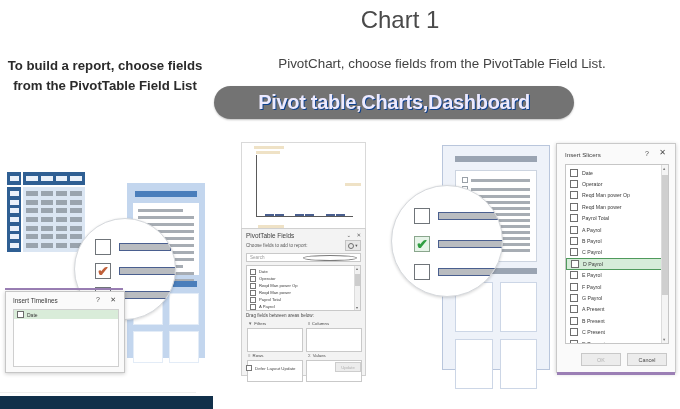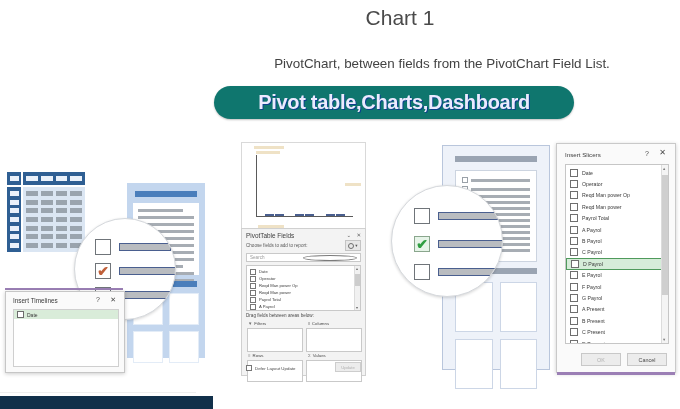--- a/index.html
+++ b/index.html
@@ -20,29 +20,29 @@
   }
   .pt-name-box span{font-size:14px;color:#9a9a9a;letter-spacing:.2px;}
 
   .left-caption{
     position:absolute;left:4px;top:56px;width:202px;
     text-align:center;font-size:13.2px;color:#2b2b2b;line-height:1.55;font-weight:600;
   }
 
   .chart-title{
     position:absolute;left:300px;top:6px;width:200px;text-align:center;
-    font-size:21px;color:#4a4a4a;font-weight:400;
+    font-size:24px;color:#4a4a4a;font-weight:400;
   }
   .pc-caption{
     position:absolute;left:212px;top:56px;width:460px;text-align:center;
     font-size:13.4px;color:#434343;
   }
   .banner{
     position:absolute;left:214px;top:86px;width:360px;height:33px;
-    background:#0f766e;border-radius:17px;
+    background:#737373;border-radius:17px;
     display:flex;align-items:center;justify-content:center;
     box-shadow:0 1px 2px rgba(0,0,0,.25);
   }
   .banner span{
     font-size:20px;font-weight:700;color:#eceaff;
     letter-spacing:-.3px;white-space:nowrap;
     text-shadow:1px 1px 0 #0c3f8c;
   }
 
   
@@ -171,24 +171,25 @@
   
   .navy{position:absolute;left:0;bottom:0;width:213px;height:13px;background:#11304a;}
   .bottom-rule{position:absolute;left:0;top:392px;width:196px;height:1px;background:#efefef;}
 </style>
 </head>
 <body>
 
 <div class="stage">
 
 
+  <div class="left-caption">To build a report, choose fields from the PivotTable Field List</div>
 
   <div class="chart-title">Chart 1</div>
 
-  <div class="pc-caption">PivotChart, between fields from the PivotChart Field List.</div>
+  <div class="pc-caption">PivotChart, choose fields from the PivotTable Field List.</div>
 
   <div class="banner">
     <span>Pivot table,Charts,Dashboard</span>
   </div>
 
   <div class="tbl-graphic">
     <div class="tbl-corner">
         <i></i>
       </div>
     <div class="tbl-head">

